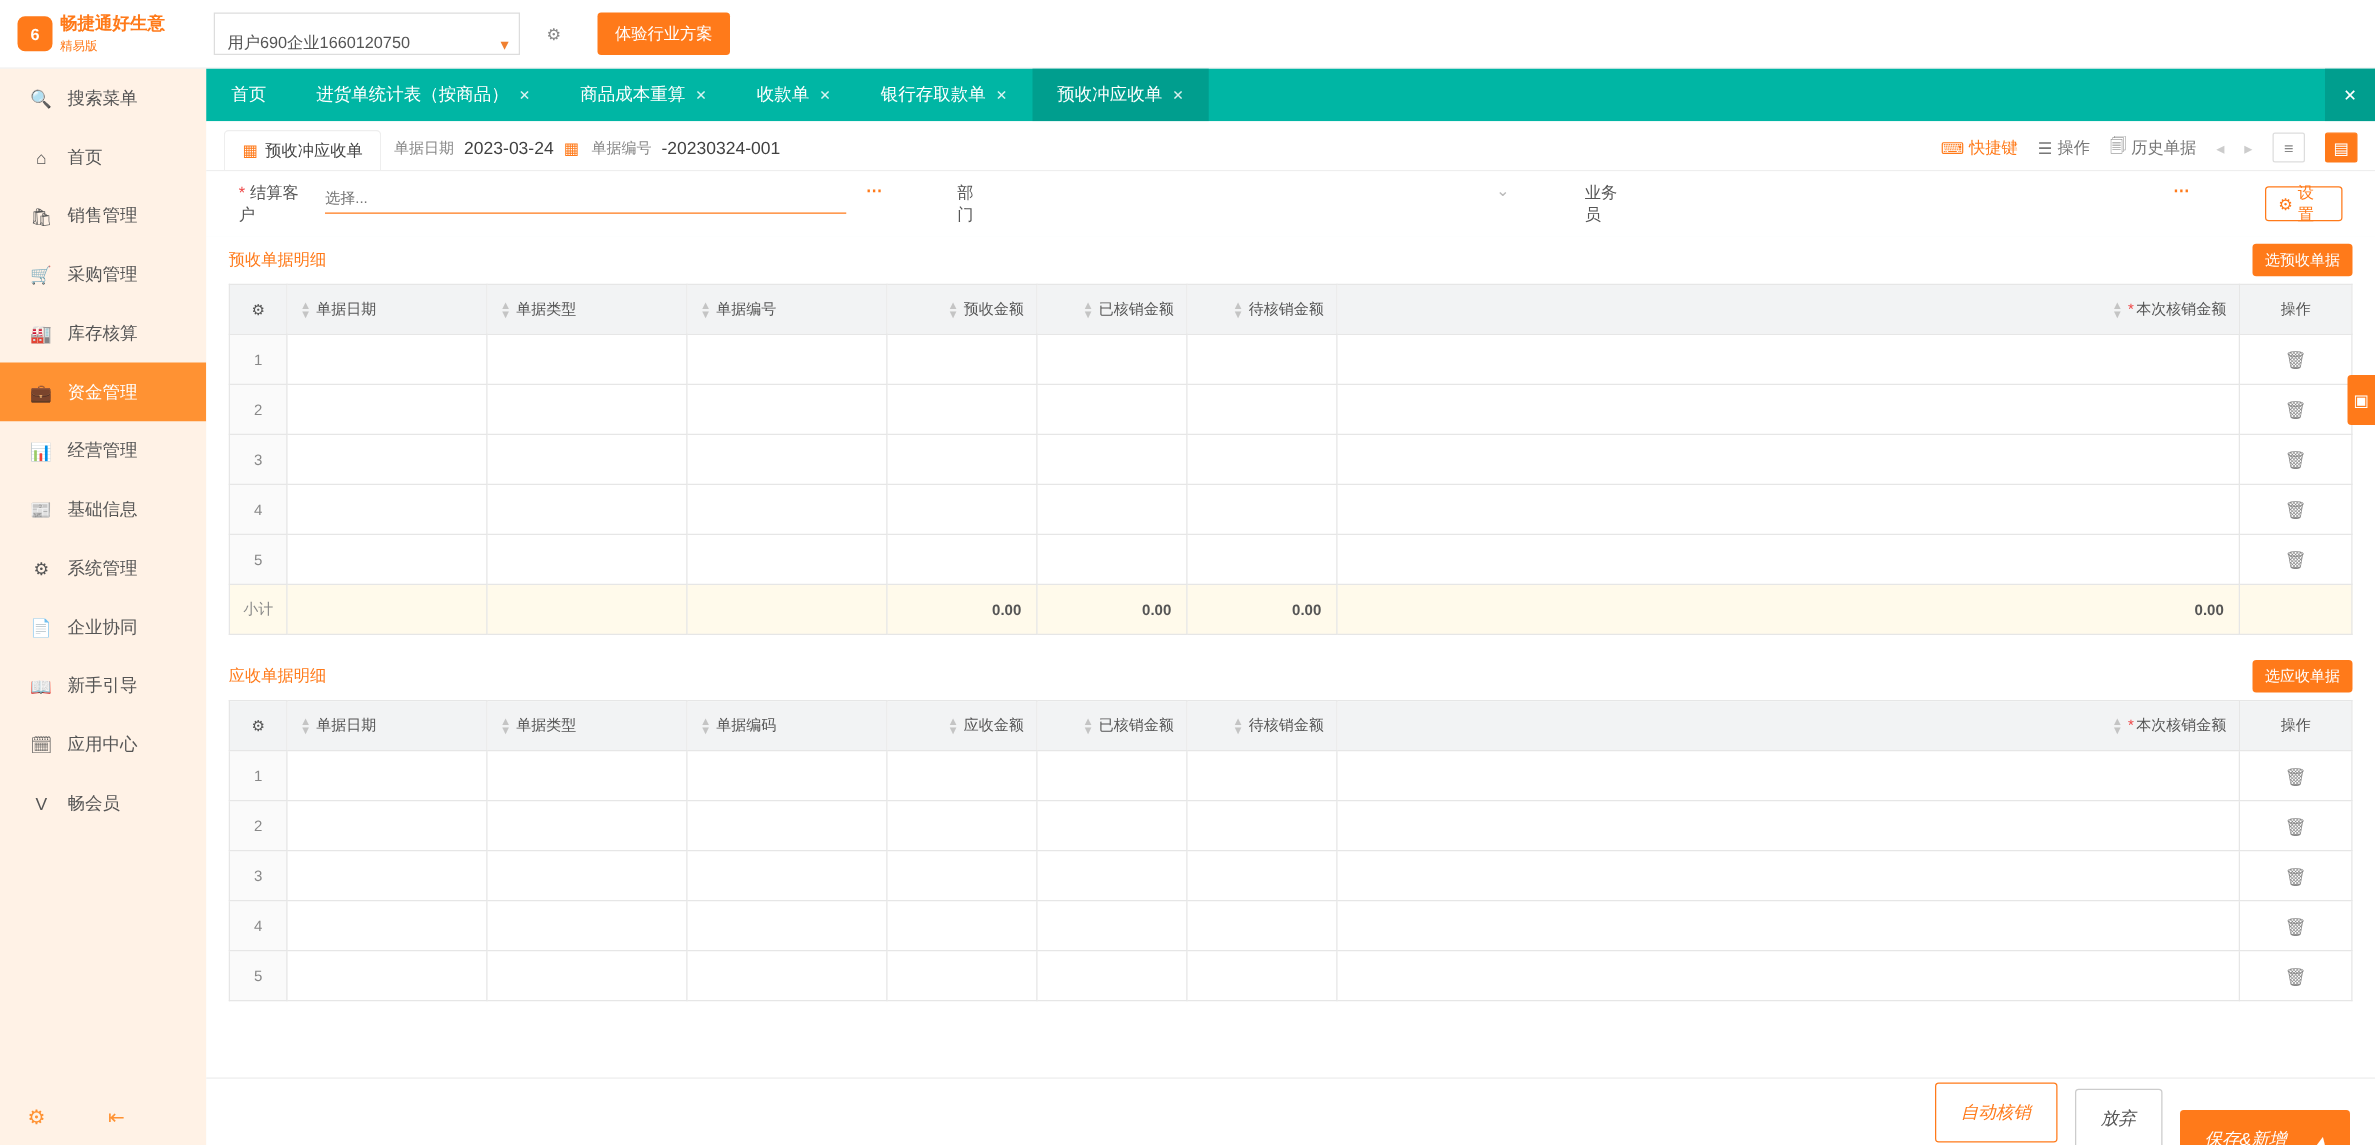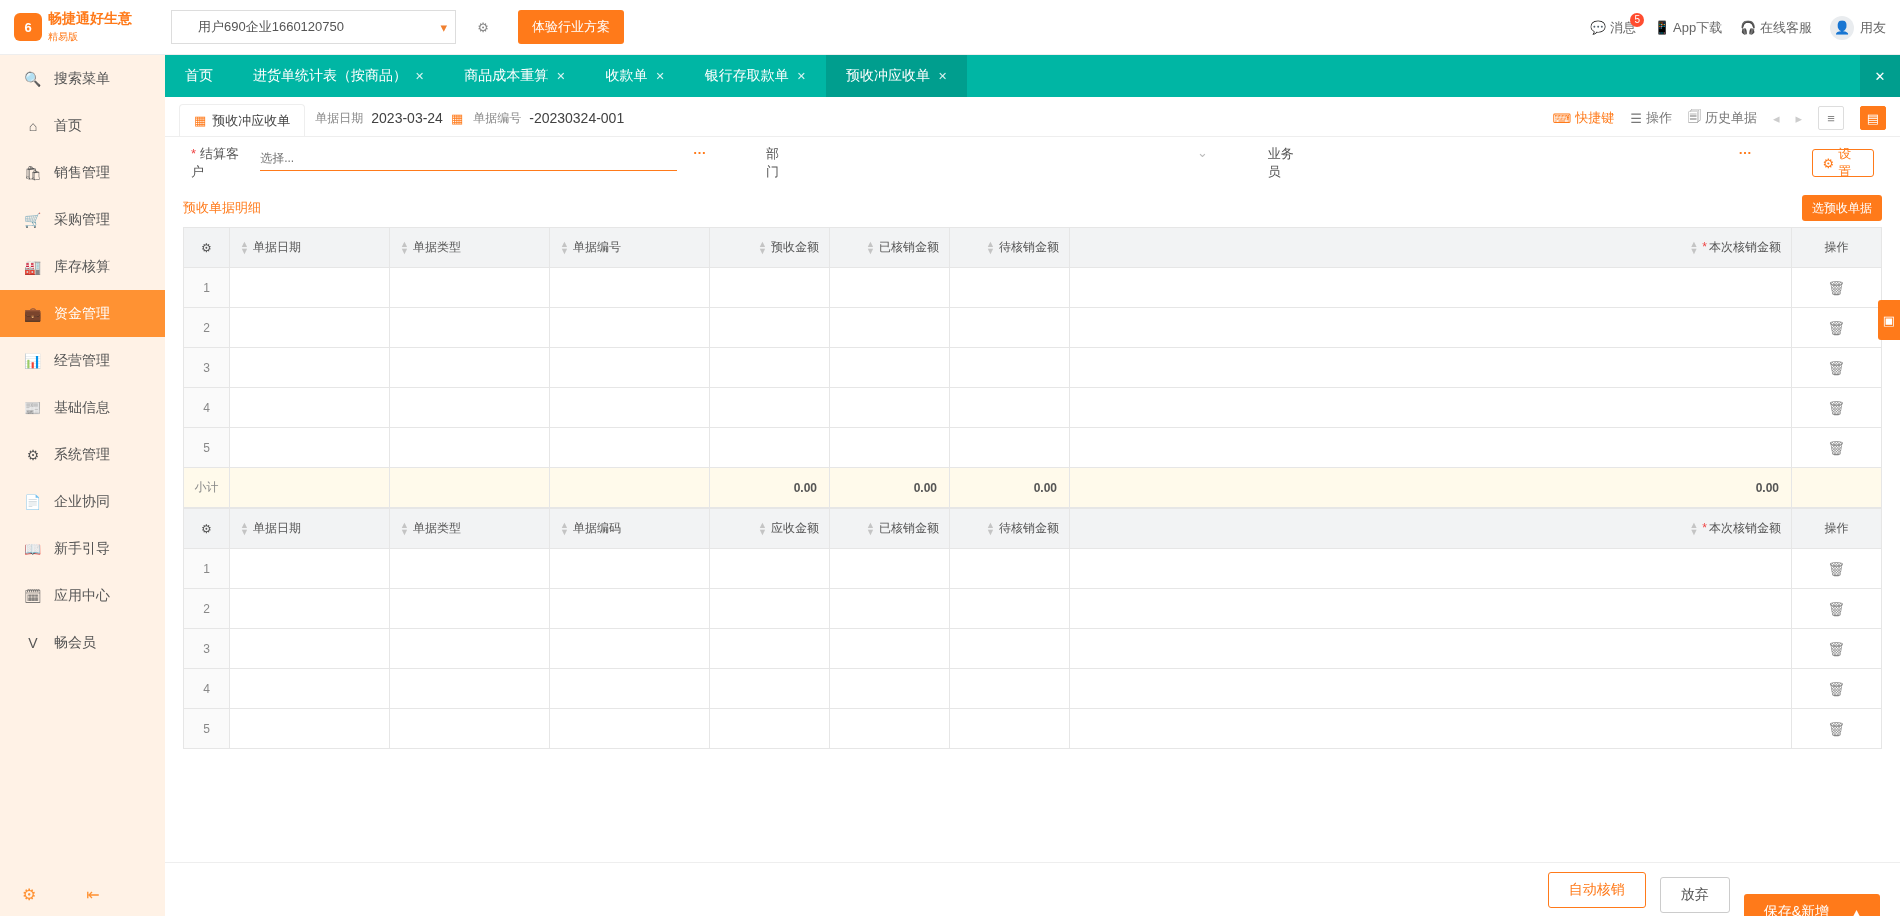--- a/index.html
+++ b/index.html
@@ -3,21 +3,21 @@
 <meta charset="utf-8">
 <style>
   *{box-sizing:border-box;margin:0;padding:0;font-family:"Microsoft YaHei",Arial,sans-serif;}
   body{width:1900px;height:916px;background:#f5f6f7;font-size:13px;color:#333;overflow:hidden;position:relative;}
   
   .top{height:55px;background:#fff;display:flex;align-items:center;border-bottom:1px solid #eee;position:relative;}
   .brand{width:165px;height:55px;display:flex;align-items:center;padding-left:14px;gap:6px;}
   .brand .logo{width:28px;height:28px;border-radius:6px;background:#ff7a1a;color:#fff;font-weight:bold;display:flex;align-items:center;justify-content:center;}
   .brand .txt{font-size:14px;color:#ff7a1a;font-weight:bold;}
   .brand .sub{font-size:10px;color:#ff7a1a;margin-top:2px;}
-  .org-sel{height:34px;width:285px;border:1px solid #ddd;margin-left:6px;display:flex;align-items:center;padding:0 26px;color:#555;position:relative;}
+  .org-sel{height:34px;width:245px;border:1px solid #ddd;margin-left:6px;display:flex;align-items:flex-end;padding:0 10px;color:#555;position:relative;}
   .org-sel .ch{position:absolute;right:8px;color:#f08030;}
   .gear{width:30px;height:30px;display:flex;align-items:center;justify-content:center;color:#888;margin-left:12px;}
   .exp-btn{height:34px;background:#ff7a1a;color:#fff;border-radius:3px;padding:0 14px;display:flex;align-items:center;margin-left:20px;}
   .tutils{position:absolute;right:14px;top:0;height:55px;display:flex;align-items:center;gap:18px;color:#666;}
   .tutils .badge{position:relative;}
   .tutils .badge .dot{position:absolute;top:-6px;right:-8px;background:#ff4d30;color:#fff;font-size:10px;border-radius:8px;padding:0 4px;line-height:14px;}
   .tutils .user{display:flex;align-items:center;gap:6px;}
   .tutils .ava{width:24px;height:24px;border-radius:50%;background:#e9ecef;display:flex;align-items:center;justify-content:center;color:#aaa;}
   
   .left{position:absolute;top:55px;left:0;width:165px;bottom:0;background:#fff2e6;}
@@ -67,21 +67,21 @@
   table.grd th.r{text-align:right;}
   table.grd th.l{text-align:left;}
   table.grd th.c{text-align:center;}
   table.grd td.idx{text-align:center;background:#fafafa;color:#888;}
   table.grd td.op{text-align:center;color:#888;font-size:14px;}
   table.grd tr.sub td{background:#fffaeb;}
   table.grd td.r{text-align:right;padding-right:12px;font-weight:bold;}
   .req2{color:#e44;margin-right:2px;}
   
   .foot{position:absolute;bottom:0;left:165px;right:0;height:54px;background:#fff;border-top:1px solid #eee;display:flex;align-items:center;justify-content:flex-end;gap:14px;padding-right:20px;}
-  .btn{height:36px;padding:12px 20px;border-radius:3px;display:flex;align-items:center;font-size:14px;cursor:pointer;}
+  .btn{height:48px;padding:12px 20px;border-radius:3px;display:flex;align-items:center;font-size:14px;cursor:pointer;font-style:italic;}
   .btn.b1{border:1px solid #ff7a1a;color:#ff7a1a;background:#fff;}
   .btn.b2{border:1px solid #ccc;color:#555;background:#fff;margin-top:11px;}
   .btn.b3{background:#ff7a1a;color:#fff;gap:24px;margin-top:44px;}
   
   .rail{position:absolute;top:300px;right:0;width:22px;height:40px;background:#ff7a1a;border-radius:3px 0 0 3px;display:flex;align-items:center;justify-content:center;color:#fff;}
 </style>
 </head>
 <body>
 
 <div class="top">
@@ -91,39 +91,20 @@
       <div class="txt">畅捷通好生意</div>
       <div class="sub">精易版</div>
     </div>
   </div>
   <div class="org-sel">
     <span>用户690企业1660120750</span>
     <span class="ch">▾</span>
   </div>
   <div class="gear">⚙</div>
   <div class="exp-btn">体验行业方案</div>
-  <div class="tutils">
-    <div class="badge">
-      <span>💬</span>
-      <span>消息</span>
-      <span class="dot">5</span>
-    </div>
-    <div>
-      <span>📱</span>
-      <span>App下载</span>
-    </div>
-    <div>
-      <span>🎧</span>
-      <span>在线客服</span>
-    </div>
-    <div class="user">
-      <span class="ava">👤</span>
-      <span>用友</span>
-    </div>
-  </div>
 </div>
 
 <div class="left" id="sidebar">
   <div class="li">
       <span class="ic">🔍</span>
       <span>搜索菜单</span>
     </div>
     <div class="li">
       <span class="ic">⌂</span>
       <span>首页</span>
@@ -357,20 +338,24 @@
           <td></td>
       <td class="r">0.00</td>
       <td class="r">0.00</td>
       <td class="r">0.00</td>
       <td class="r">0.00</td>
       <td></td>
     </tr>
       </tbody>
   </table>
 
+  <div class="sect-head" style="margin-top:20px;">
+    <span class="ttl">应收单据明细</span>
+    <span class="sbtn">选应收单据</span>
+  </div>
   <table class="grd">
     <colgroup>
         <col style="width:46px">
         <col style="width:160px">
         <col style="width:160px">
         <col style="width:160px">
         <col style="width:120px">
         <col style="width:120px">
         <col style="width:120px">
         <col>

